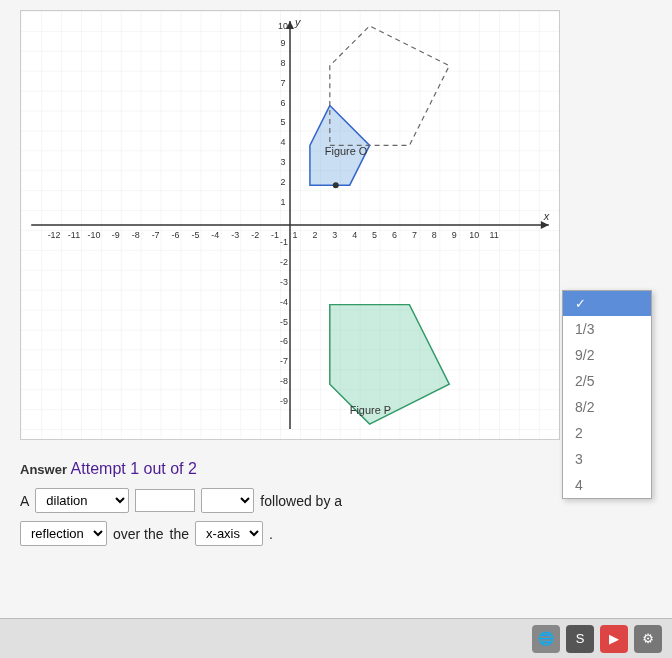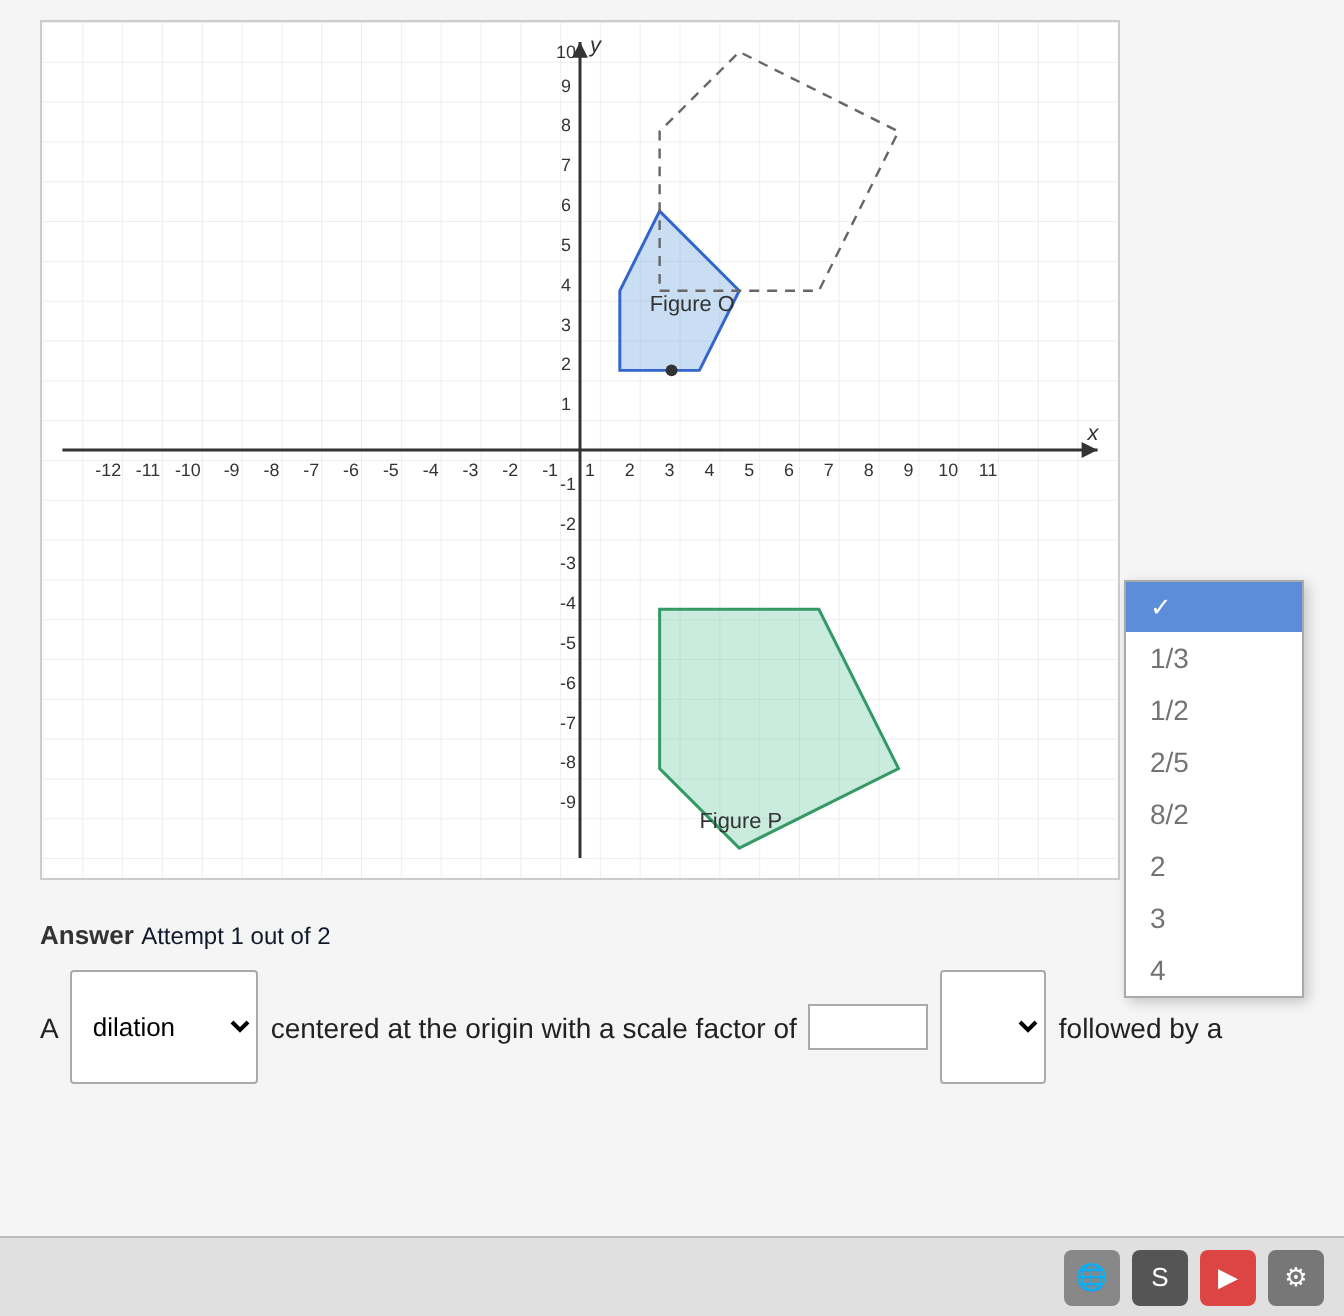--- a/index.html
+++ b/index.html
@@ -80,38 +80,38 @@
       margin-bottom: 10px;
     }
 
     .answer-label span {
       font-weight: bold;
       margin-top: 44px;
     }
 
     .answer-label .attempt {
       font-weight: normal;
-      color: #0f172a;
-      font-size: 12px;
+      color: #4c1d95;
+      font-size: 16px;
     }
 
     .answer-row {
       display: flex;
       align-items: center;
       gap: 6px;
       margin-bottom: 8px;
       font-size: 14px;
       color: #222;
       flex-wrap: wrap;
     }
 
     .answer-select {
       border: 1px solid #aaa;
       background: white;
-      padding: 19px 6px;
+      padding: 3px 6px;
       font-size: 13px;
       border-radius: 2px;
       cursor: pointer;
     }
 
     .answer-input {
       border: 1px solid #aaa;
       background: white;
       padding: 3px 6px;
       width: 60px;
@@ -239,21 +239,21 @@
 
   <div class="dropdown-menu">
     <div class="dropdown-item selected">
       <span class="checkmark">✓</span>
       <span></span>
     </div>
     <div class="dropdown-item">
       <span>1/3</span>
     </div>
     <div class="dropdown-item">
-      <span>1/2</span>
+      <span>9/2</span>
     </div>
     <div class="dropdown-item">
       <span>2/5</span>
     </div>
     <div class="dropdown-item">
       <span>8/2</span>
     </div>
     <div class="dropdown-item">
       <span>2</span>
     </div>
@@ -271,35 +271,48 @@
       <span class="attempt">Attempt 1 out of 2</span>
     </div>
 
     <div class="answer-row">
       <span class="answer-text">A</span>
       <select class="answer-select">
         <option>dilation</option>
         <option>rotation</option>
         <option>translation</option>
       </select>
-      <span class="answer-text">centered at the origin with a scale factor of</span>
       <input class="answer-input" type="text" value="" style="">
       <select class="answer-select">
         <option></option>
         <option>1/3</option>
         <option>1/2</option>
         <option>2/3</option>
         <option>3/2</option>
         <option>2</option>
         <option>3</option>
         <option>4</option>
       </select>
       <span class="answer-text">followed by a</span>
     </div>
 
+    <div class="answer-row">
+      <select class="answer-select">
+        <option>reflection</option>
+        <option>rotation</option>
+        <option>dilation</option>
+      </select>
+      <span class="answer-text">over the</span>
+      <span class="answer-text">the</span>
+      <select class="answer-select">
+        <option>x-axis</option>
+        <option>y-axis</option>
+      </select>
+      <span class="answer-text">.</span>
+    </div>
   </div>
 
   <div class="taskbar">
     <div class="taskbar-icon">🌐</div>
     <div class="taskbar-icon" style="background:#555;">S</div>
     <div class="taskbar-icon" style="background:#d44;">▶</div>
     <div class="taskbar-icon" style="background:#777;">⚙</div>
   </div>
 
 </div>

